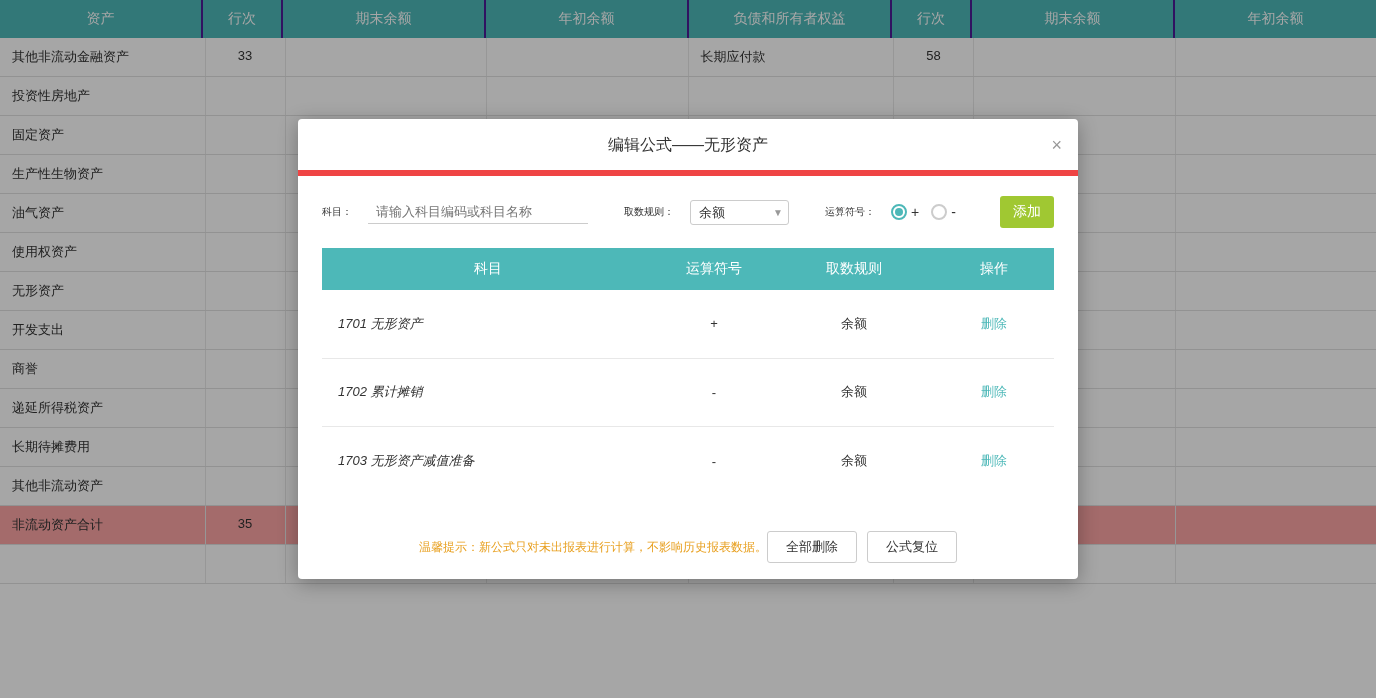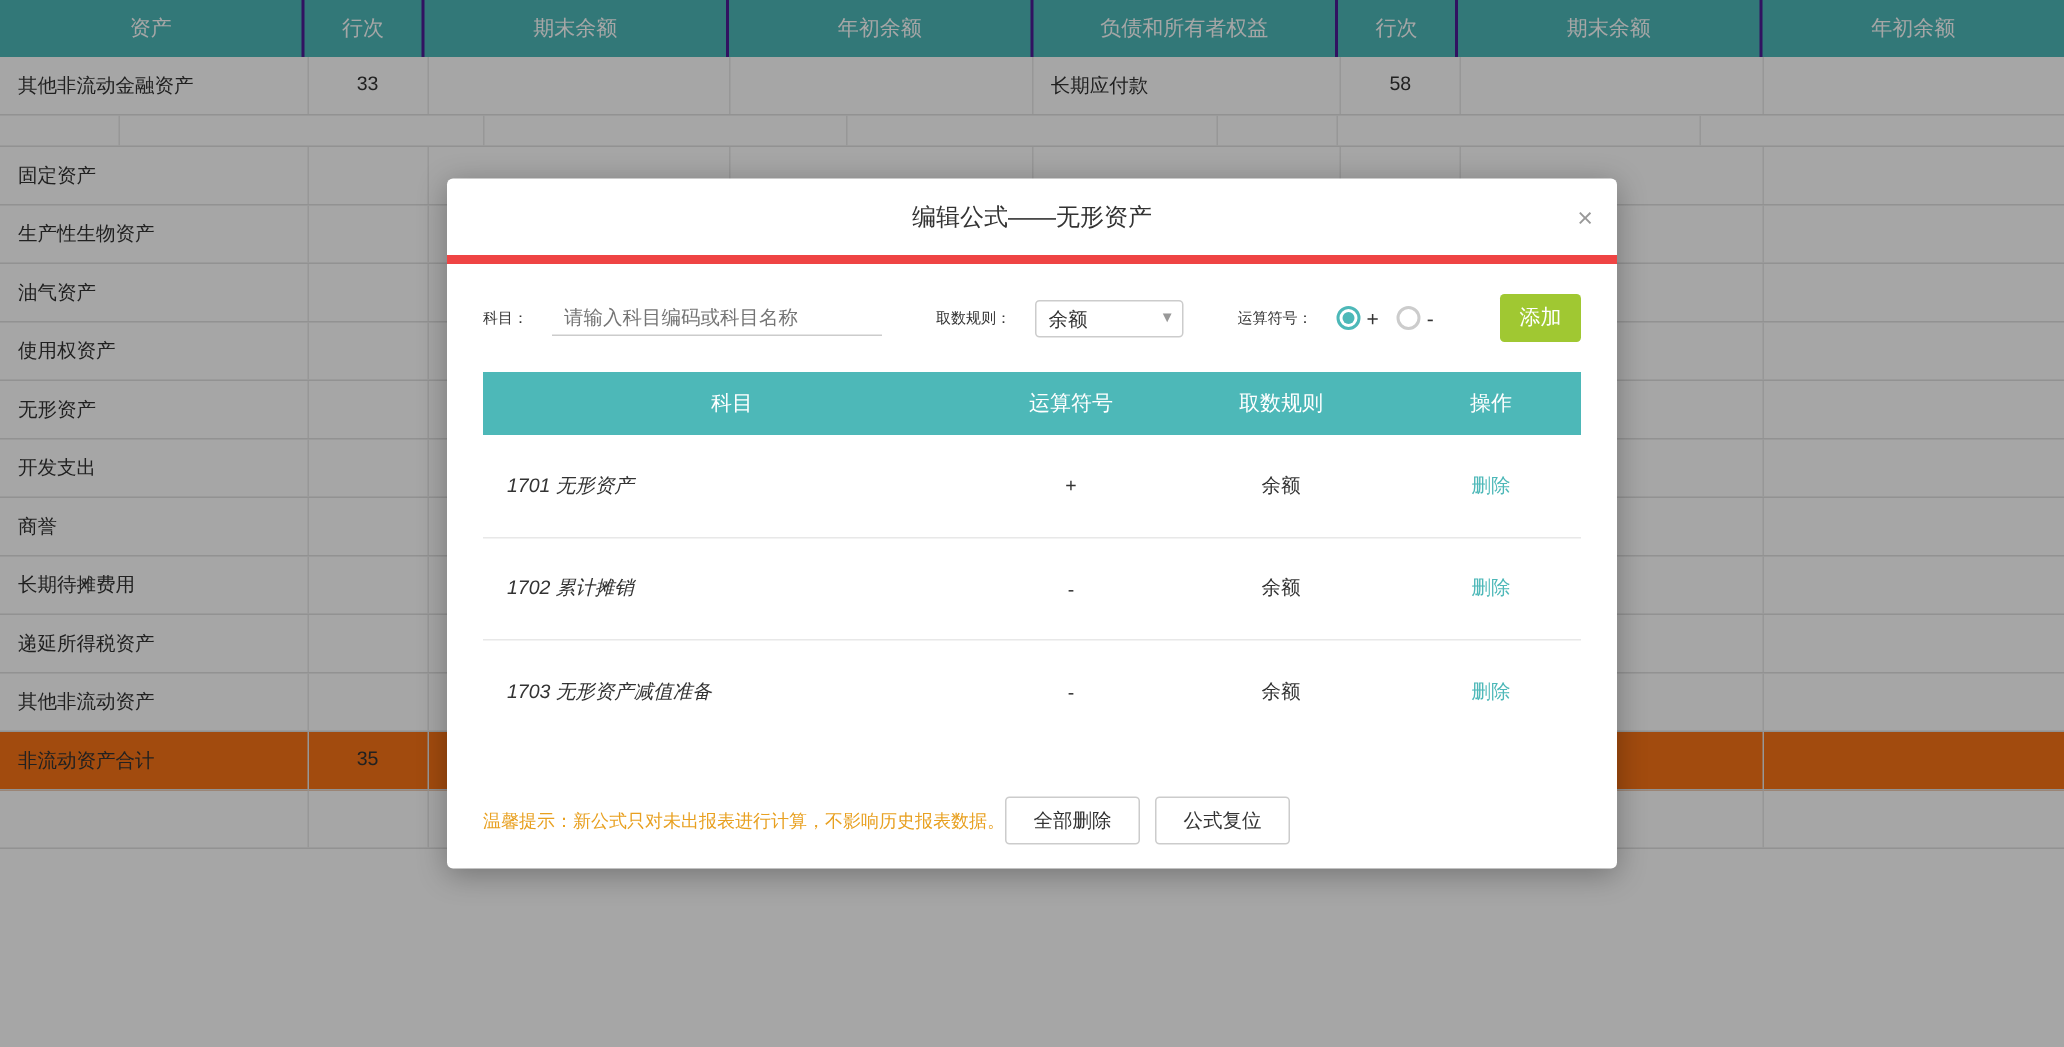--- a/index.html
+++ b/index.html
@@ -257,21 +257,21 @@
       cursor: pointer;
       text-decoration: none;
       font-size: 13px;
     }
 
     
     .modal-footer {
       padding: 16px 24px;
       display: flex;
       align-items: center;
-      justify-content: flex-start;
+      justify-content: center;
       border-top: none;
     }
 
     .footer-tip {
       font-size: 12px;
       color: #e8a020;
     }
 
     .footer-btns {
       display: flex;
@@ -307,20 +307,21 @@
     <div class="bg-cell left-text">其他非流动金融资产</div>
     <div class="bg-cell" style="max-width:80px;flex:0 0 80px;">33</div>
     <div class="bg-cell"></div>
     <div class="bg-cell"></div>
     <div class="bg-cell left-text">长期应付款</div>
     <div class="bg-cell" style="max-width:80px;flex:0 0 80px;">58</div>
     <div class="bg-cell"></div>
     <div class="bg-cell" style="border-right:none;"></div>
   </div>
   <div class="bg-row">
+    <div class="bg-cell left-text">投资性房地产</div>
     <div class="bg-cell" style="max-width:80px;flex:0 0 80px;"></div>
     <div class="bg-cell"></div>
     <div class="bg-cell"></div>
     <div class="bg-cell left-text"></div>
     <div class="bg-cell" style="max-width:80px;flex:0 0 80px;"></div>
     <div class="bg-cell"></div>
     <div class="bg-cell" style="border-right:none;"></div>
   </div>
   <div class="bg-row">
     <div class="bg-cell left-text">固定资产</div>
@@ -386,50 +387,50 @@
     <div class="bg-cell left-text">商誉</div>
     <div class="bg-cell" style="max-width:80px;flex:0 0 80px;"></div>
     <div class="bg-cell"></div>
     <div class="bg-cell"></div>
     <div class="bg-cell left-text"></div>
     <div class="bg-cell" style="max-width:80px;flex:0 0 80px;"></div>
     <div class="bg-cell"></div>
     <div class="bg-cell" style="border-right:none;"></div>
   </div>
   <div class="bg-row">
+    <div class="bg-cell left-text">递延所得税资产</div>
+    <div class="bg-cell" style="max-width:80px;flex:0 0 80px;"></div>
+    <div class="bg-cell"></div>
+    <div class="bg-cell"></div>
+    <div class="bg-cell left-text"></div>
+    <div class="bg-cell" style="max-width:80px;flex:0 0 80px;"></div>
+    <div class="bg-cell"></div>
+    <div class="bg-cell" style="border-right:none;"></div>
+  </div>
+  <div class="bg-row">
     <div class="bg-cell left-text">长期待摊费用</div>
     <div class="bg-cell" style="max-width:80px;flex:0 0 80px;"></div>
     <div class="bg-cell"></div>
     <div class="bg-cell"></div>
     <div class="bg-cell left-text"></div>
     <div class="bg-cell" style="max-width:80px;flex:0 0 80px;"></div>
     <div class="bg-cell"></div>
     <div class="bg-cell" style="border-right:none;"></div>
   </div>
   <div class="bg-row">
-    <div class="bg-cell left-text">递延所得税资产</div>
-    <div class="bg-cell" style="max-width:80px;flex:0 0 80px;"></div>
-    <div class="bg-cell"></div>
-    <div class="bg-cell"></div>
-    <div class="bg-cell left-text"></div>
-    <div class="bg-cell" style="max-width:80px;flex:0 0 80px;"></div>
-    <div class="bg-cell"></div>
-    <div class="bg-cell" style="border-right:none;"></div>
-  </div>
-  <div class="bg-row">
     <div class="bg-cell left-text">其他非流动资产</div>
     <div class="bg-cell" style="max-width:80px;flex:0 0 80px;"></div>
     <div class="bg-cell"></div>
     <div class="bg-cell"></div>
     <div class="bg-cell left-text"></div>
     <div class="bg-cell" style="max-width:80px;flex:0 0 80px;"></div>
     <div class="bg-cell"></div>
     <div class="bg-cell" style="border-right:none;"></div>
   </div>
-  <div class="bg-row" style="background:#f97316;">
+  <div class="bg-row" style="background:#fca5a5;">
     <div class="bg-cell left-text" style="font-weight:500;">非流动资产合计</div>
     <div class="bg-cell" style="max-width:80px;flex:0 0 80px;">35</div>
     <div class="bg-cell"></div>
     <div class="bg-cell"></div>
     <div class="bg-cell left-text">减: 库存股</div>
     <div class="bg-cell" style="max-width:80px;flex:0 0 80px;">71</div>
     <div class="bg-cell"></div>
     <div class="bg-cell" style="border-right:none;"></div>
   </div>
   <div class="bg-row">

